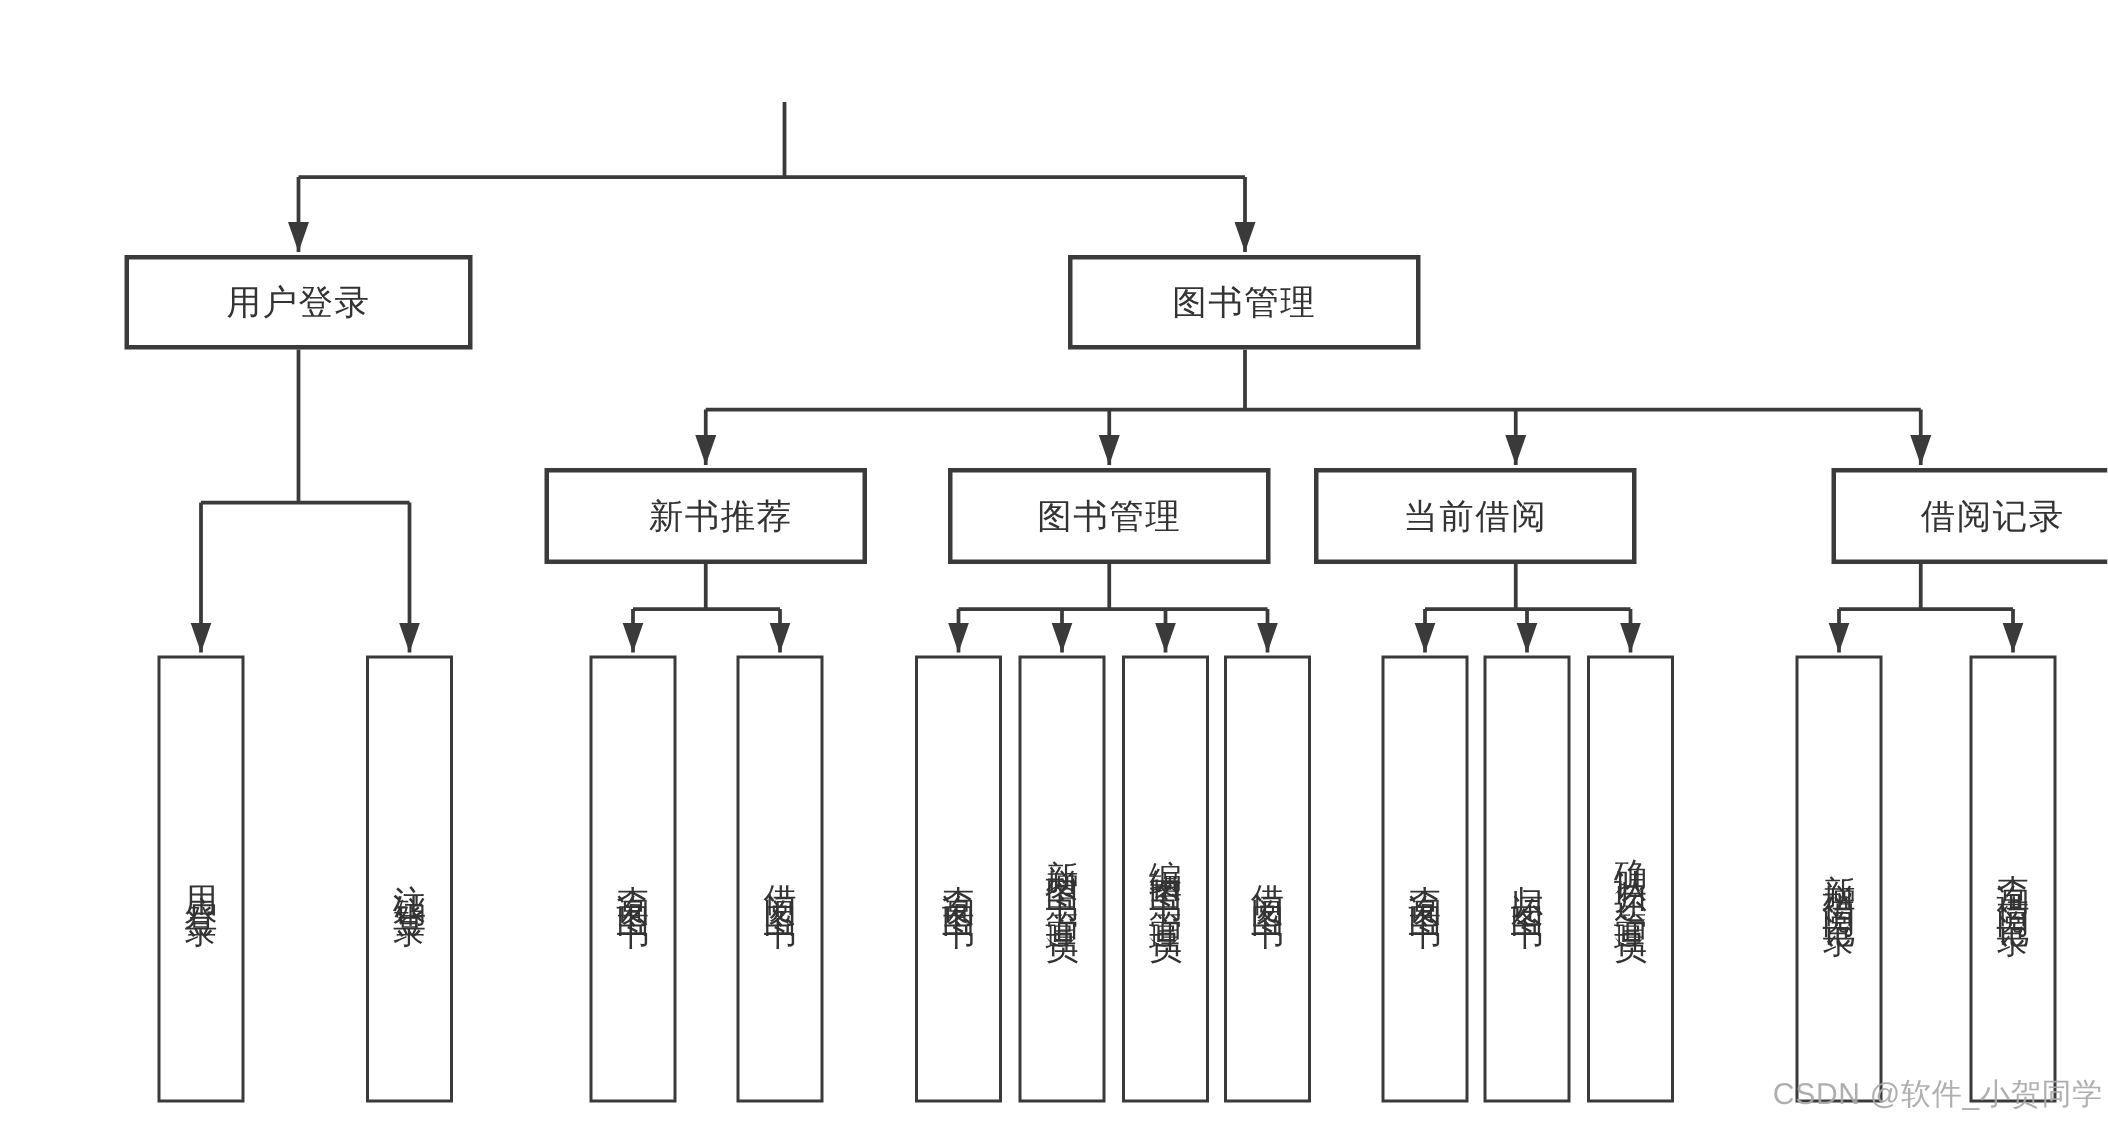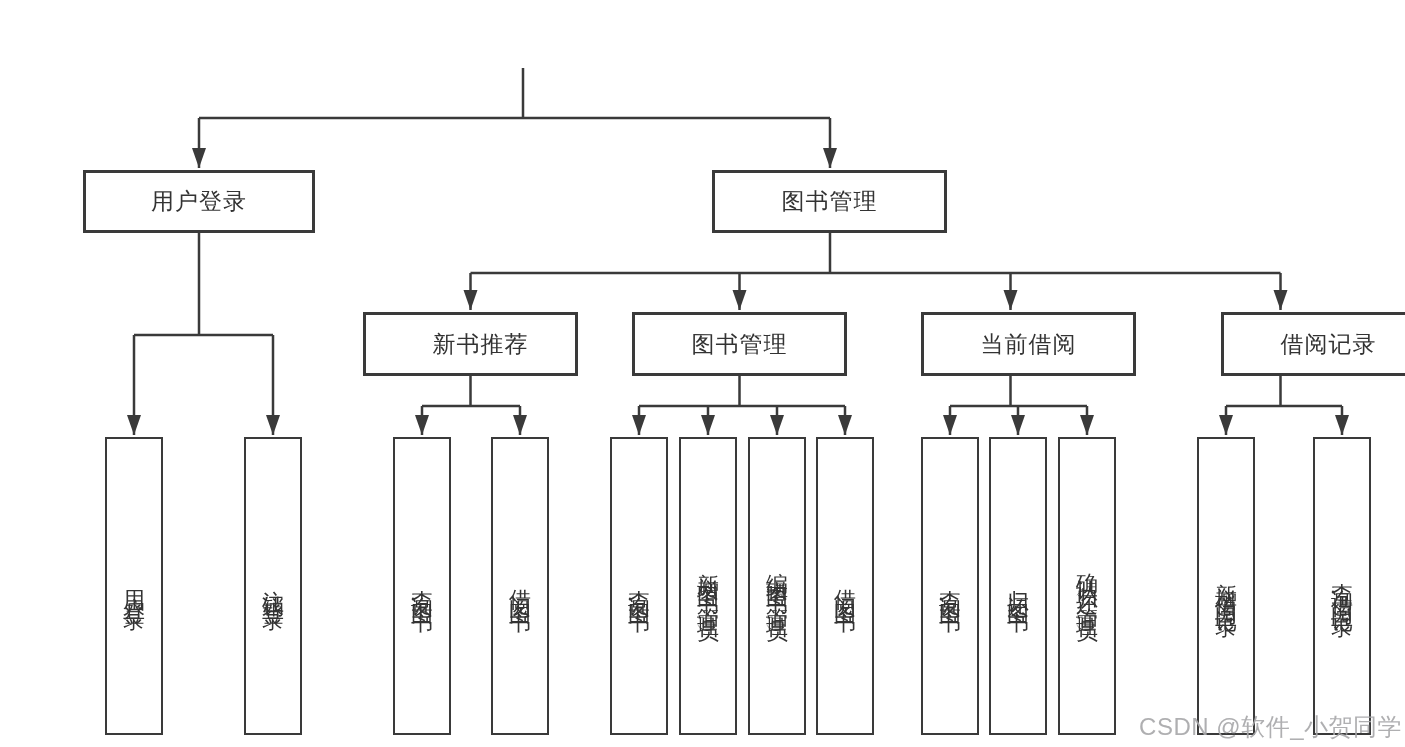--- a/index.html
+++ b/index.html
@@ -40,21 +40,21 @@
     text-orientation: mixed;
     font-size: 22px;
     letter-spacing: 7px;
     line-height: 1;
     white-space: nowrap;
   }
   .watermark {
     position: absolute;
     right: 3px;
     bottom: 4px;
-    font-size: 24px;
+    font-size: 20px;
     color: rgba(168, 168, 170, 0.92);
     letter-spacing: 0.5px;
     pointer-events: none;
   }
 </style>
 </head>
 <body>
 
 <div class="canvas">
 
@@ -95,21 +95,21 @@
       <line x1="1342" y1="406" x2="1342" y2="435" marker-end="url(#arrow)"></line>
     </g>
   </svg>
 
 
   <div class="node hbox-l2" style="left:83px; width:232px;">用户登录</div>
   <div class="node hbox-l2" style="left:712px; width:235px;">图书管理</div>
 
   <div class="node hbox-l3" style="left:363px;padding-left:20px;">新书推荐</div>
   <div class="node hbox-l3" style="left:632px;">图书管理</div>
-  <div class="node hbox-l3" style="left:921px;">当前借阅</div>
+  <div class="node hbox-l3" style="left:876px;">当前借阅</div>
   <div class="node hbox-l3" style="left:1221px;">借阅记录</div>
 
   <div class="node vbox" style="left:105px;">
     <span>用户登录</span>
   </div>
   <div class="node vbox" style="left:244px;">
     <span>注销登录</span>
   </div>
 
   <div class="node vbox" style="left:393px;">

